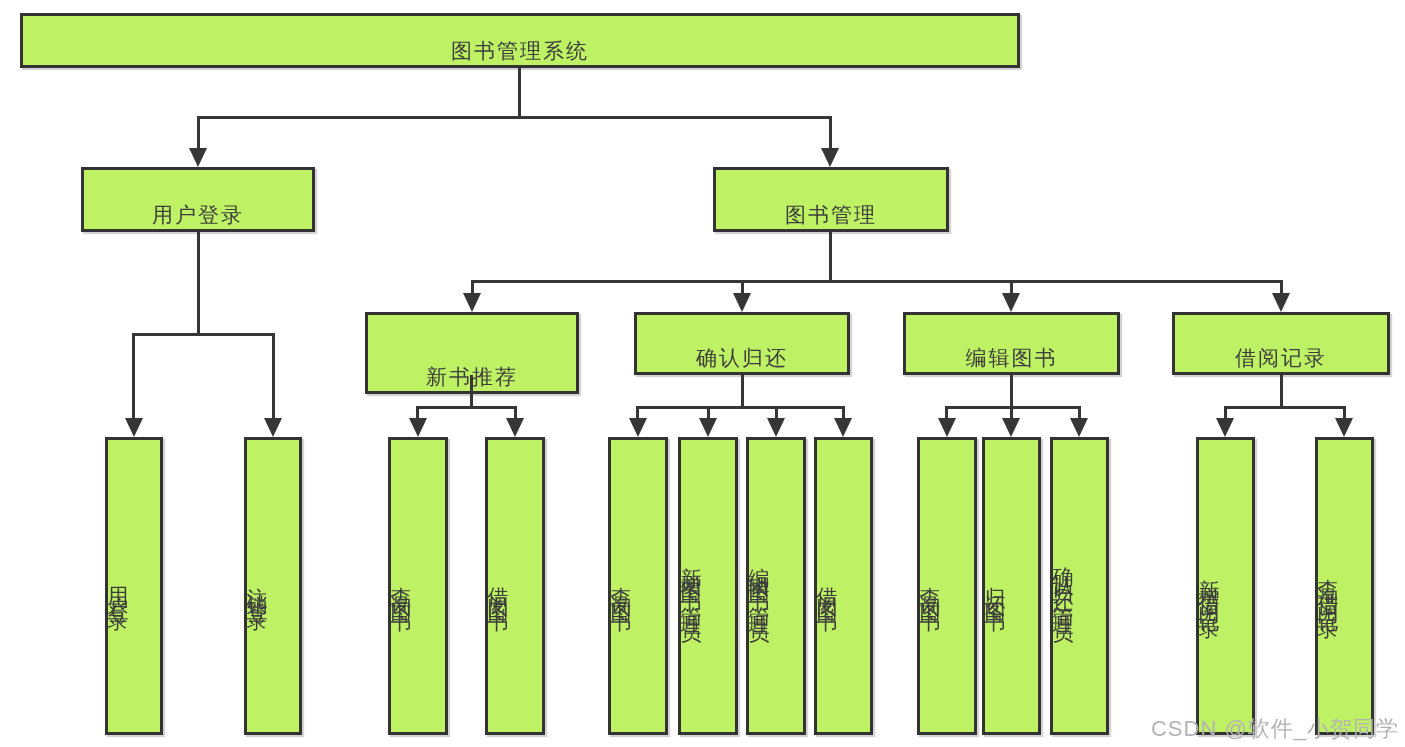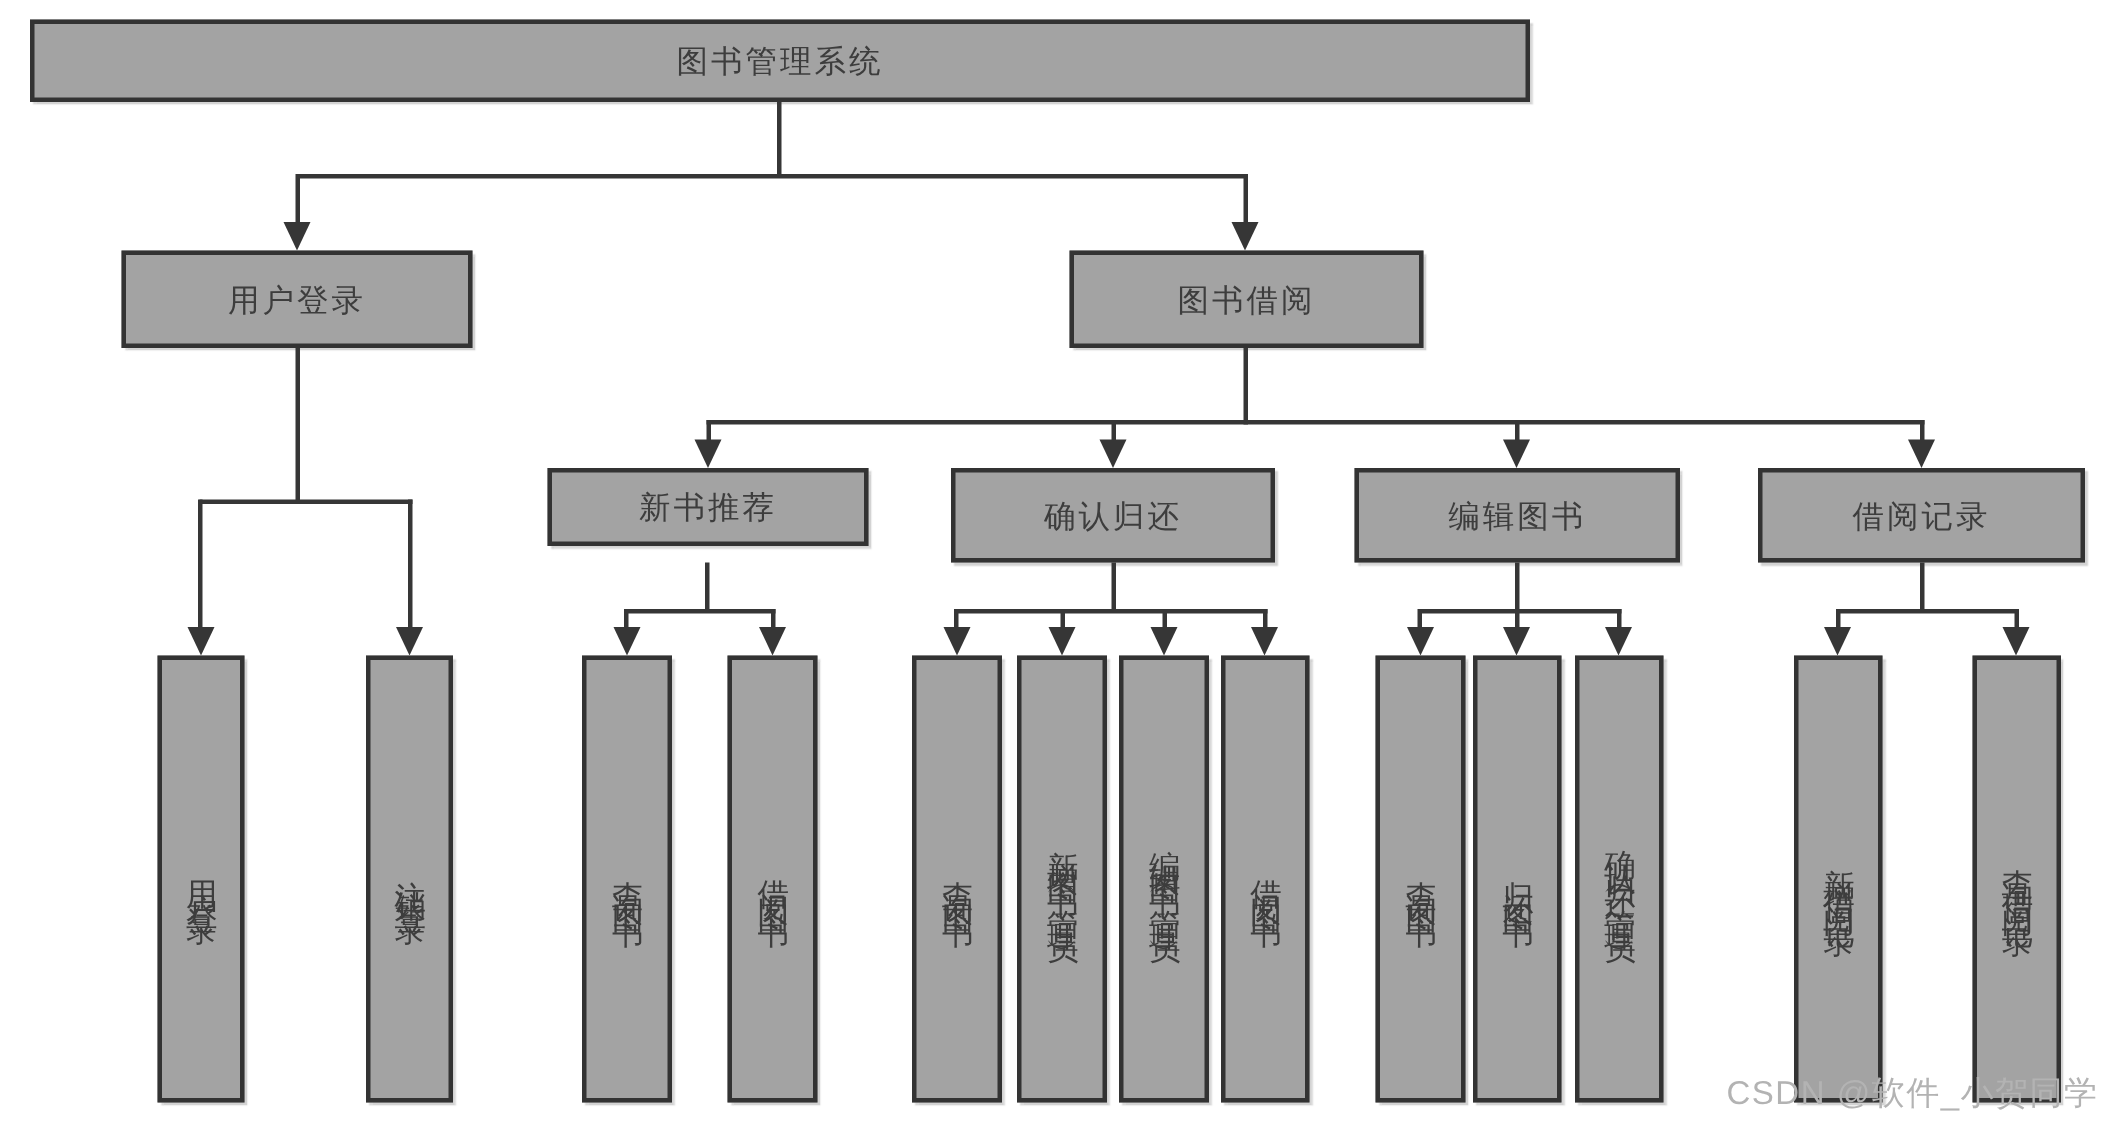--- a/index.html
+++ b/index.html
@@ -1,22 +1,22 @@
 <!DOCTYPE html>
 <html><head>
 <meta charset="utf-8">
 <style>
   html, body { margin:0; padding:0; background:#ffffff; }
   .canvas {
     position:relative; width:1405px; height:747px; background:#ffffff;
     font-family:"Liberation Sans","DejaVu Sans",sans-serif; overflow:hidden;
   }
   .node {
-    position:absolute; background:#a3a3a3; border:3px solid #333333;
-    box-sizing:border-box; display:flex; align-items:center; justify-content:center;
+    position:absolute; background:#bef264; border:3px solid #333333;
+    box-sizing:border-box; display:flex; align-items:flex-end; justify-content:center;
     color:#3d3d3d; font-size:21px; letter-spacing:2px;
     box-shadow:2px 2px 1px rgba(130,130,130,0.35);
   }
   .leaf {
     writing-mode:vertical-rl; letter-spacing:8px; font-size:21px; line-height:1;
   }
   .line { position:absolute; background:#363636; }
   .vline { width:3px; }
   .hline { height:3px; }
   .arrow {
@@ -42,42 +42,42 @@
   <div class="line hline" style="left:198px;top:116px;width:634px"></div>
   <div class="line vline" style="left:197px;top:116px;height:33px"></div>
   <div class="arrow" style="left:189px;top:148px"></div>
   <div class="line vline" style="left:829px;top:116px;height:33px"></div>
   <div class="arrow" style="left:821px;top:148px"></div>
 
   <div class="node" style="left:81px;top:167px;width:234px;height:65px">
     <span>用户登录</span>
   </div>
   <div class="node" style="left:713px;top:167px;width:236px;height:65px">
-    <span>图书借阅</span>
+    <span>图书管理</span>
   </div>
 
   <div class="line vline" style="left:197px;top:232px;height:103px"></div>
   <div class="line hline" style="left:133px;top:333px;width:142px"></div>
   <div class="line vline" style="left:132px;top:333px;height:86px"></div>
   <div class="arrow" style="left:125px;top:418px"></div>
   <div class="line vline" style="left:272px;top:333px;height:86px"></div>
   <div class="arrow" style="left:264px;top:418px"></div>
 
   <div class="line vline" style="left:829px;top:232px;height:51px"></div>
   <div class="line hline" style="left:471px;top:280px;width:812px"></div>
   <div class="line vline" style="left:471px;top:280px;height:15px"></div>
   <div class="arrow" style="left:463px;top:293px"></div>
   <div class="line vline" style="left:741px;top:280px;height:15px"></div>
   <div class="arrow" style="left:733px;top:293px"></div>
   <div class="line vline" style="left:1010px;top:280px;height:15px"></div>
   <div class="arrow" style="left:1002px;top:293px"></div>
   <div class="line vline" style="left:1280px;top:280px;height:15px"></div>
   <div class="arrow" style="left:1272px;top:293px"></div>
 
-  <div class="node" style="left:365px;top:312px;width:214px;height:52px">
+  <div class="node" style="left:365px;top:312px;width:214px;height:82px">
     <span>新书推荐</span>
   </div>
   <div class="node" style="left:634px;top:312px;width:216px;height:63px">
     <span>确认归还</span>
   </div>
   <div class="node" style="left:903px;top:312px;width:217px;height:63px">
     <span>编辑图书</span>
   </div>
   <div class="node" style="left:1172px;top:312px;width:218px;height:63px">
     <span>借阅记录</span>

